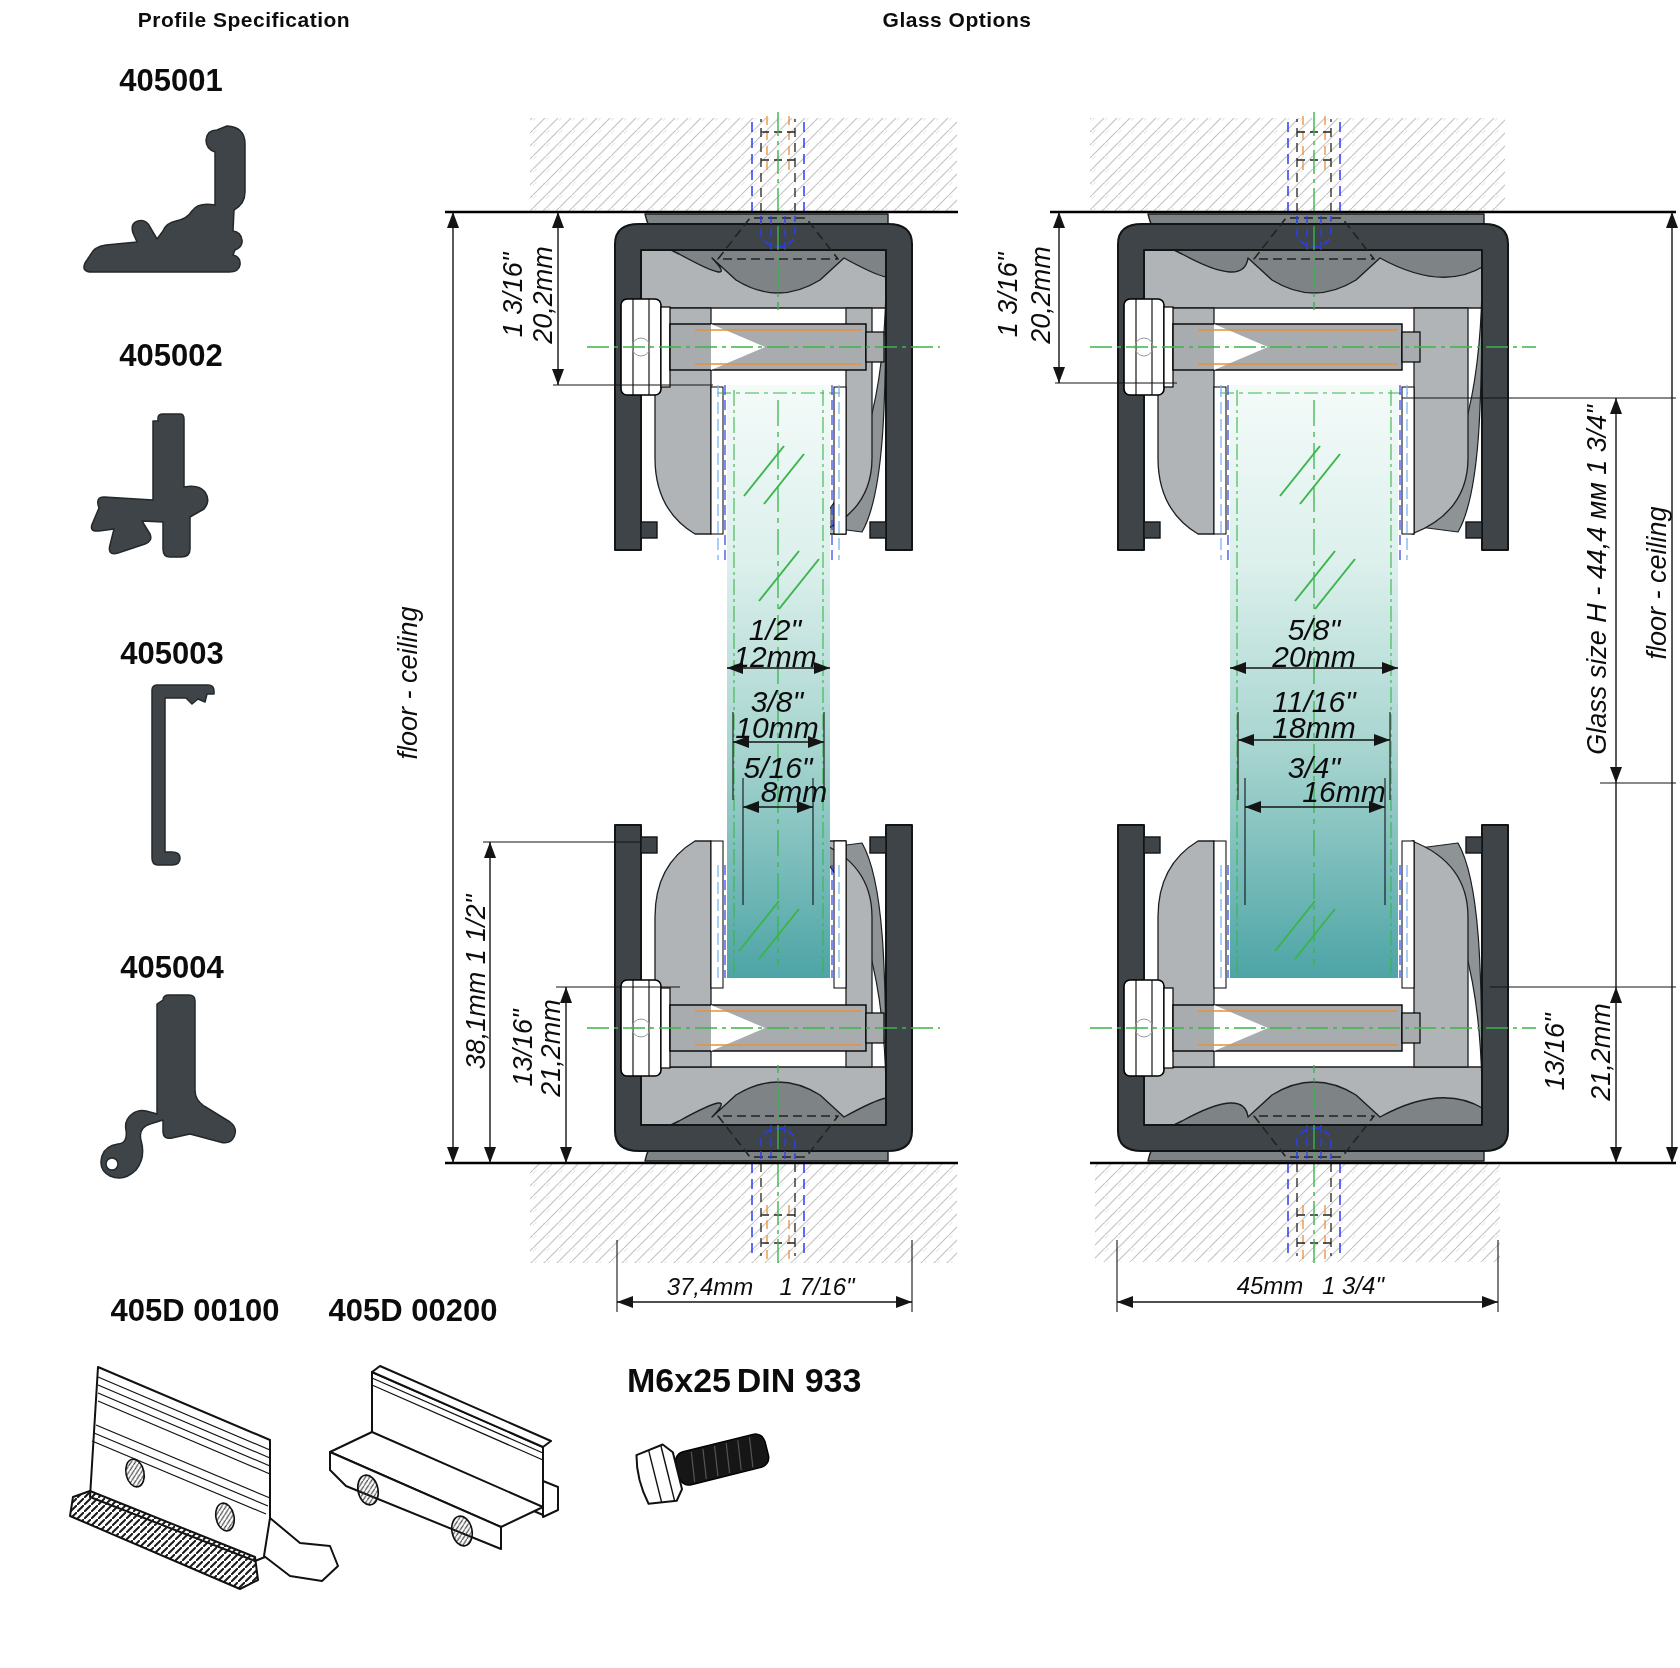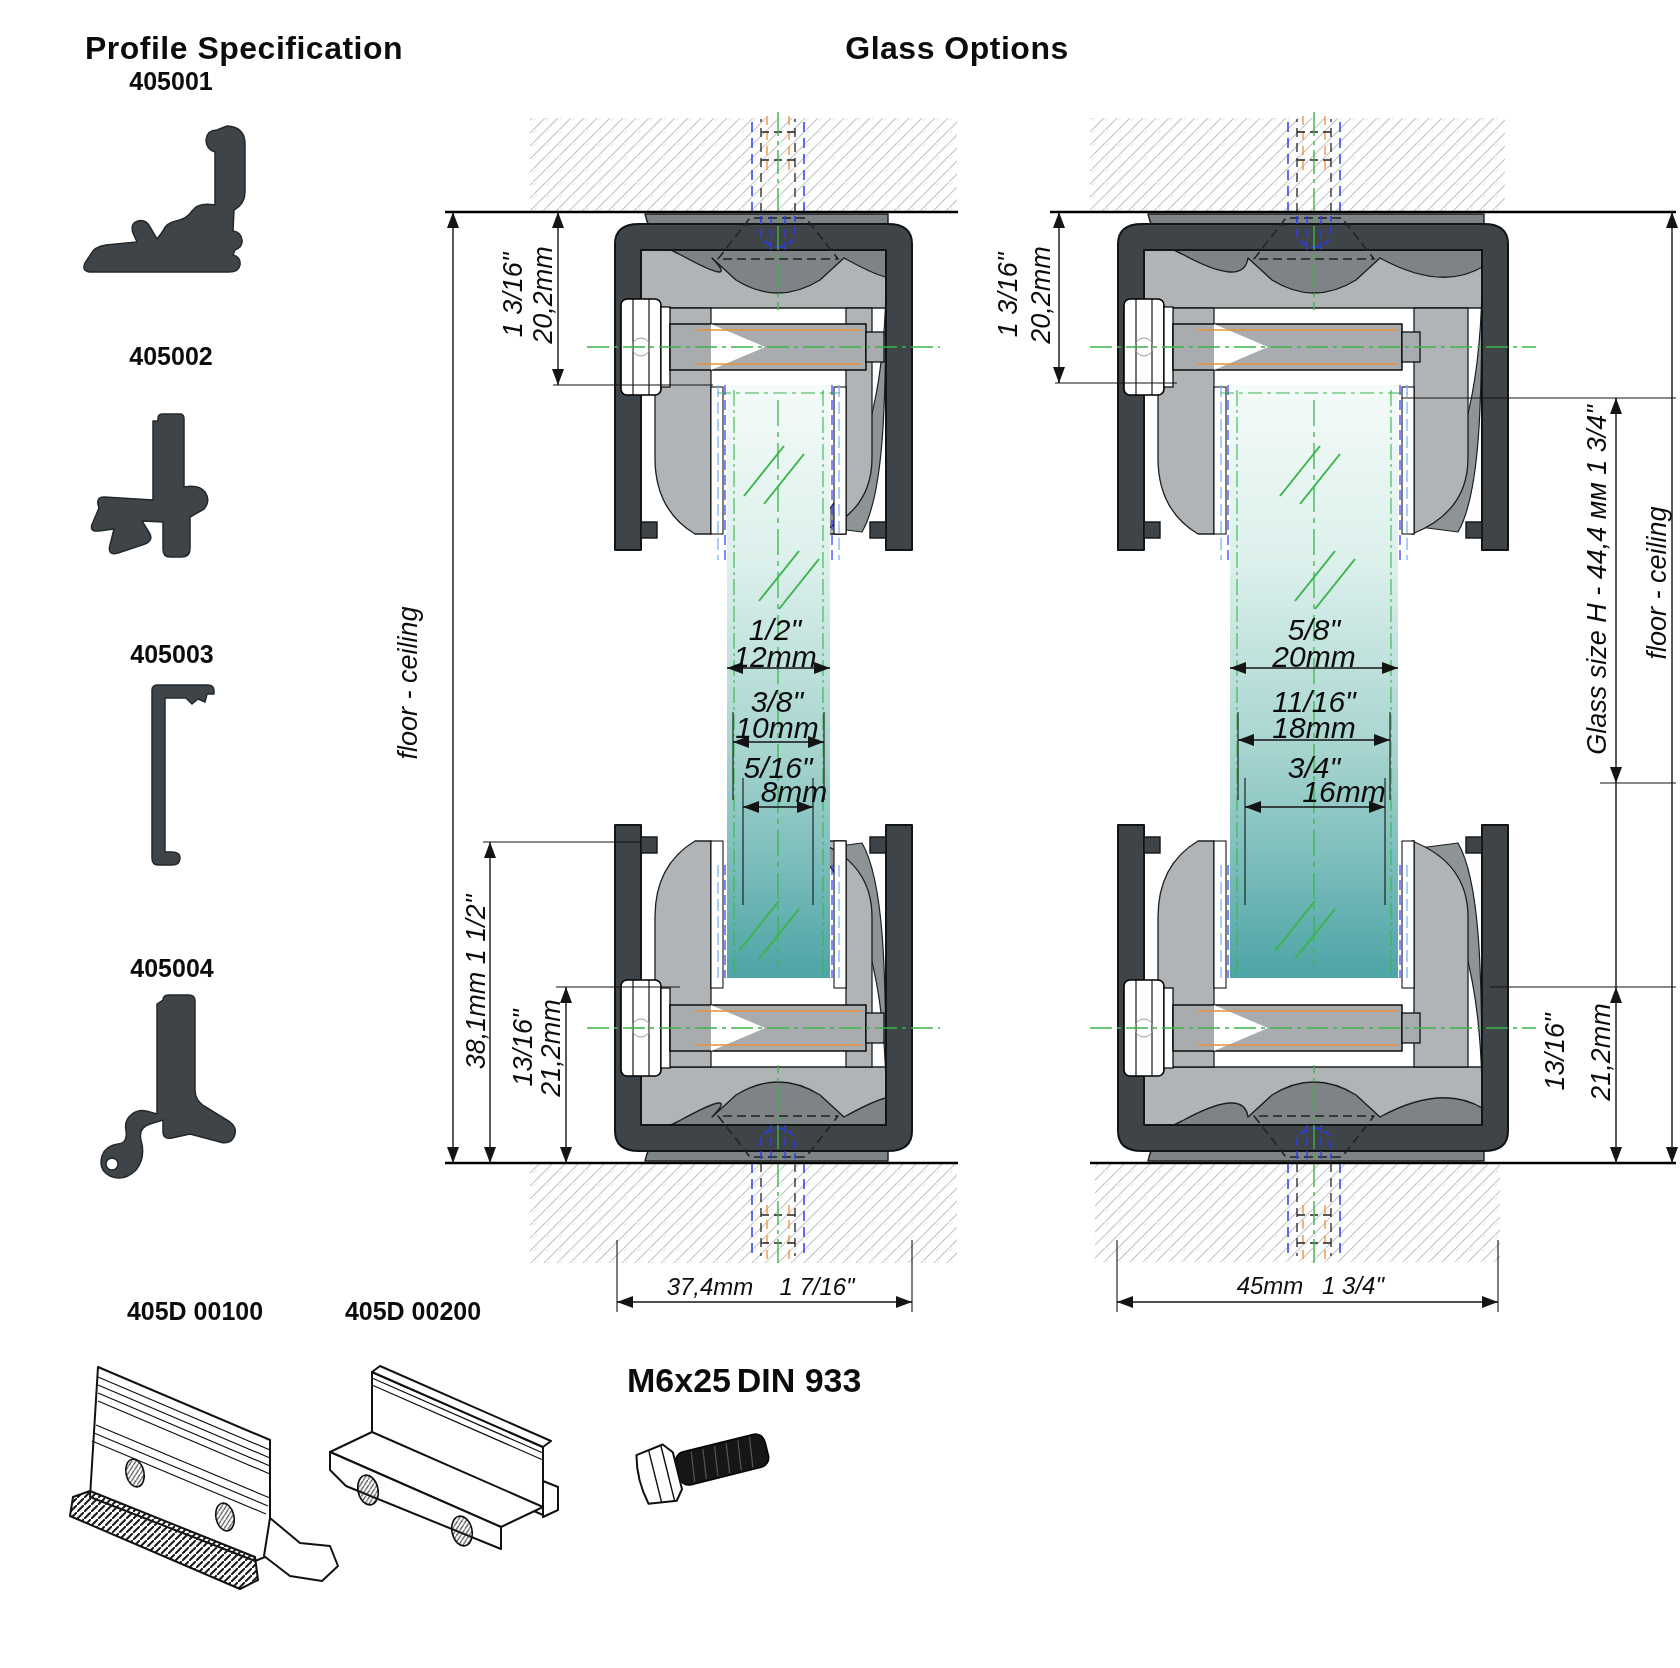--- a/index.html
+++ b/index.html
@@ -1,22 +1,22 @@
 <!DOCTYPE html>
 <html><head>
 <meta charset="utf-8">
 <style>
   html,body{margin:0;padding:0;background:#fff;}
   .stage{position:relative;width:1680px;height:1668px;background:#fff;overflow:hidden;
          font-family:"Liberation Sans",sans-serif;color:#111;}
   .stage svg{position:absolute;left:0;top:0;}
   .t{position:absolute;transform:translate(-50%,-50%);white-space:nowrap;color:#0c0c0c;}
   .rot{transform:translate(-50%,-50%) rotate(-90deg);}
-  .head{font-size:32px;font-weight:bold;letter-spacing:.5px;margin-top:28px;}
-  .code{font-size:25px;font-weight:bold;}
+  .head{font-size:21px;font-weight:bold;letter-spacing:.5px;}
+  .code{font-size:31px;font-weight:bold;}
   .boltlbl{font-size:34px;font-weight:bold;}
   .dim{font-style:italic;font-size:27px;}
   .dimbig{font-style:italic;font-size:30px;}
   .dimw{font-style:italic;font-size:24px;}
 </style>
 </head>
 <body>
 
 <div class="stage">
 

